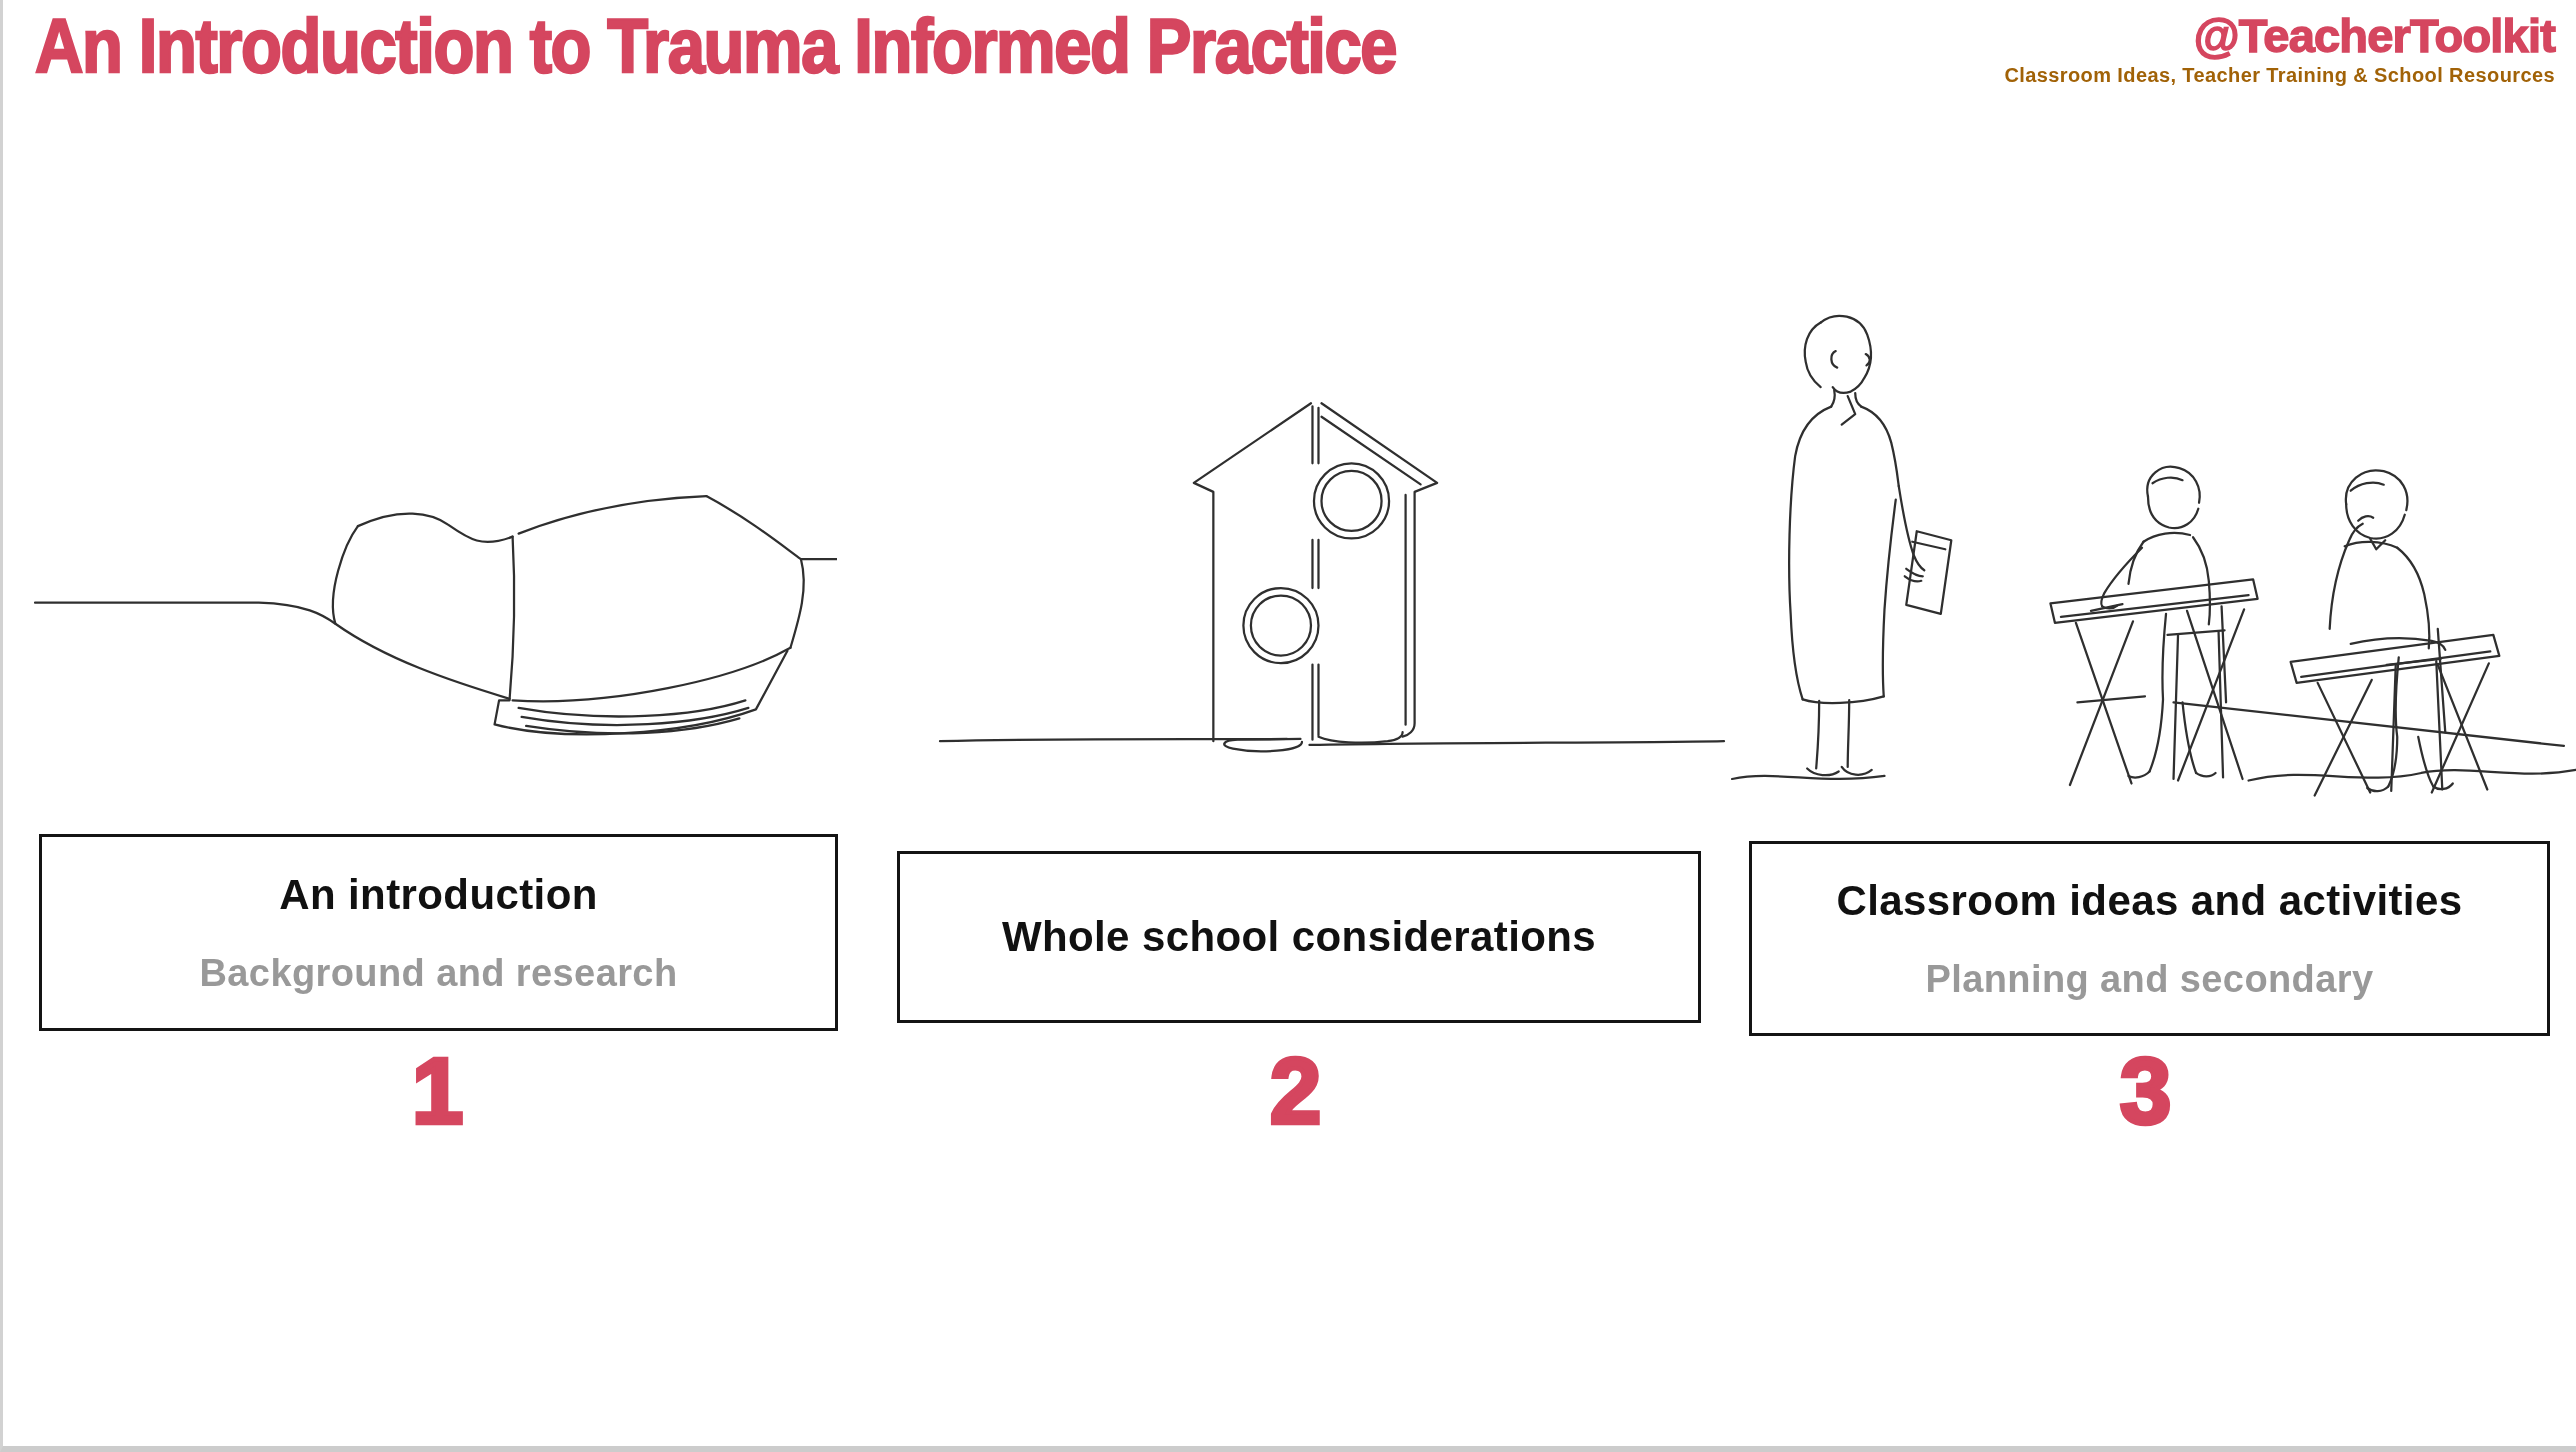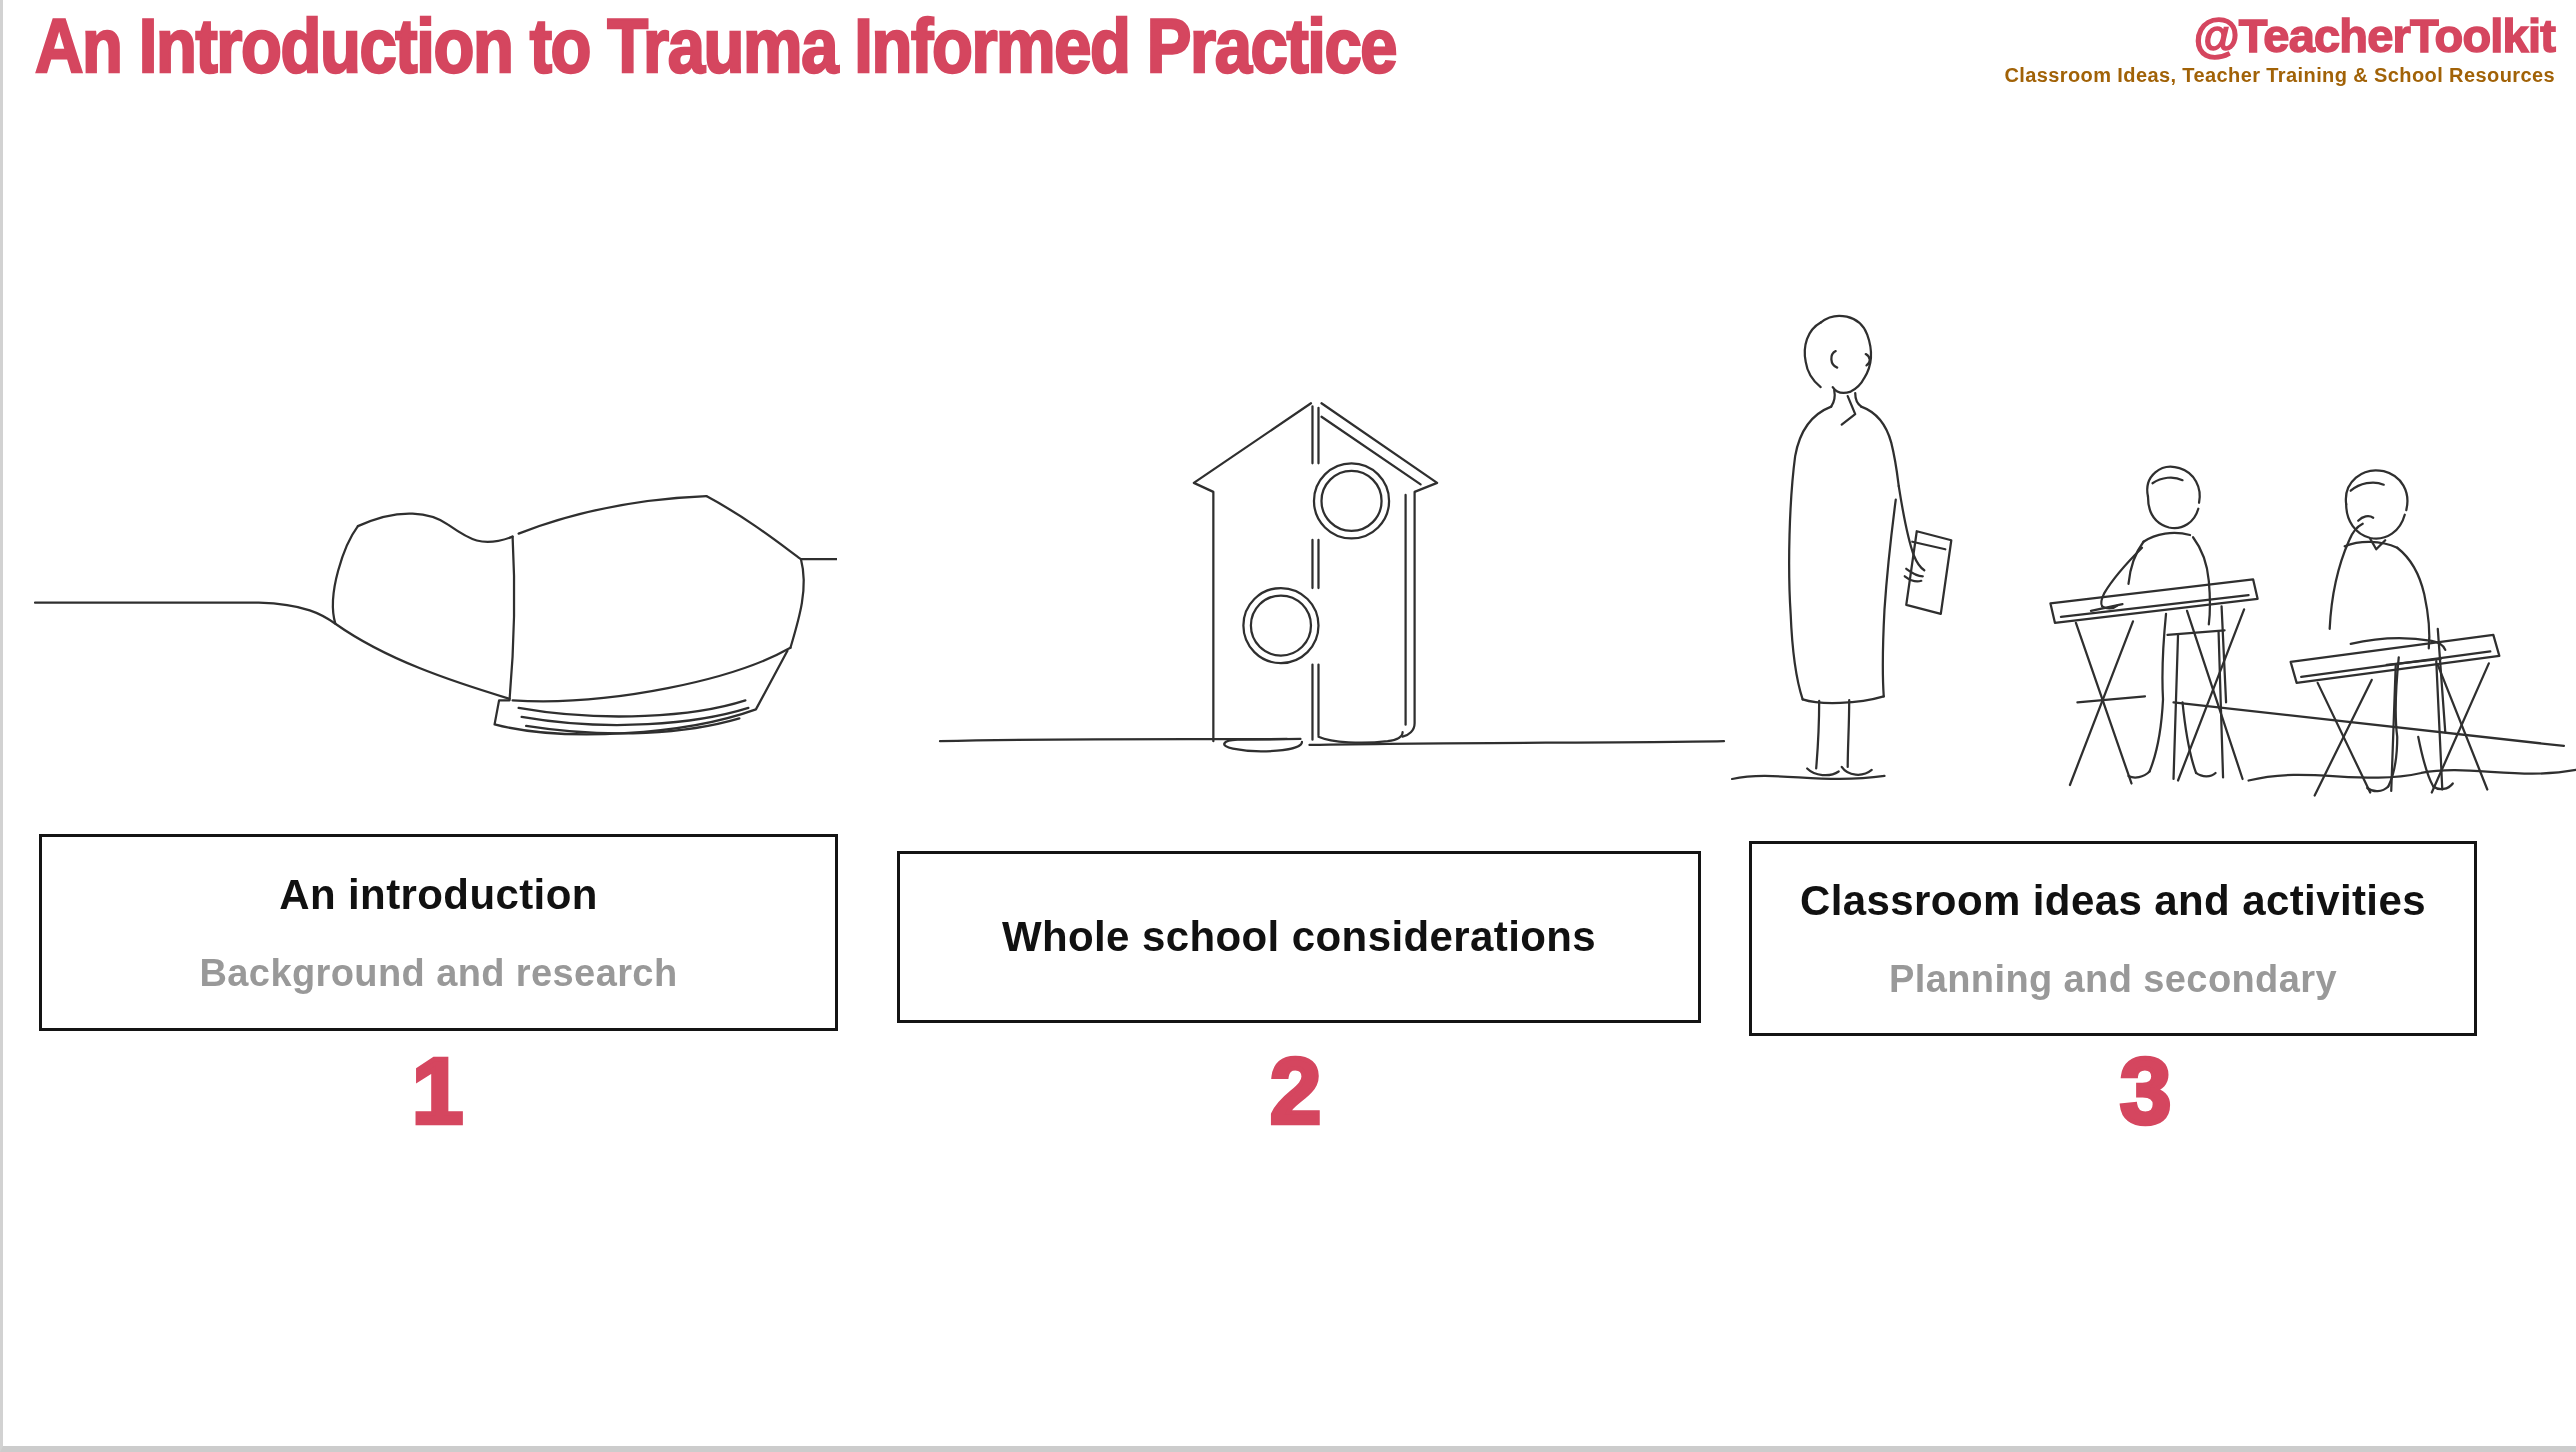--- a/index.html
+++ b/index.html
@@ -75,21 +75,21 @@
     border: 3.8px solid #141414;
     background: #ffffff;
     display: flex;
     flex-direction: column;
     align-items: center;
     justify-content: center;
     gap: 33px;
   }
   #card-1 { left: 36px;   top: 834px; width: 799px; height: 197px; }
   #card-2 { left: 894px; top: 851px; width: 804px; height: 172px; }
-  #card-3 { left: 1746px; top: 841px; width: 728px; height: 195px; }
+  #card-3 { left: 1746px; top: 841px; width: 801px; height: 195px; }
   .card-title {
     font-size: 42px;
     font-weight: bold;
     color: #111111;
     letter-spacing: 0.4px;
     white-space: nowrap;
   }
   .card-subtitle {
     font-size: 38px;
     font-weight: bold;

